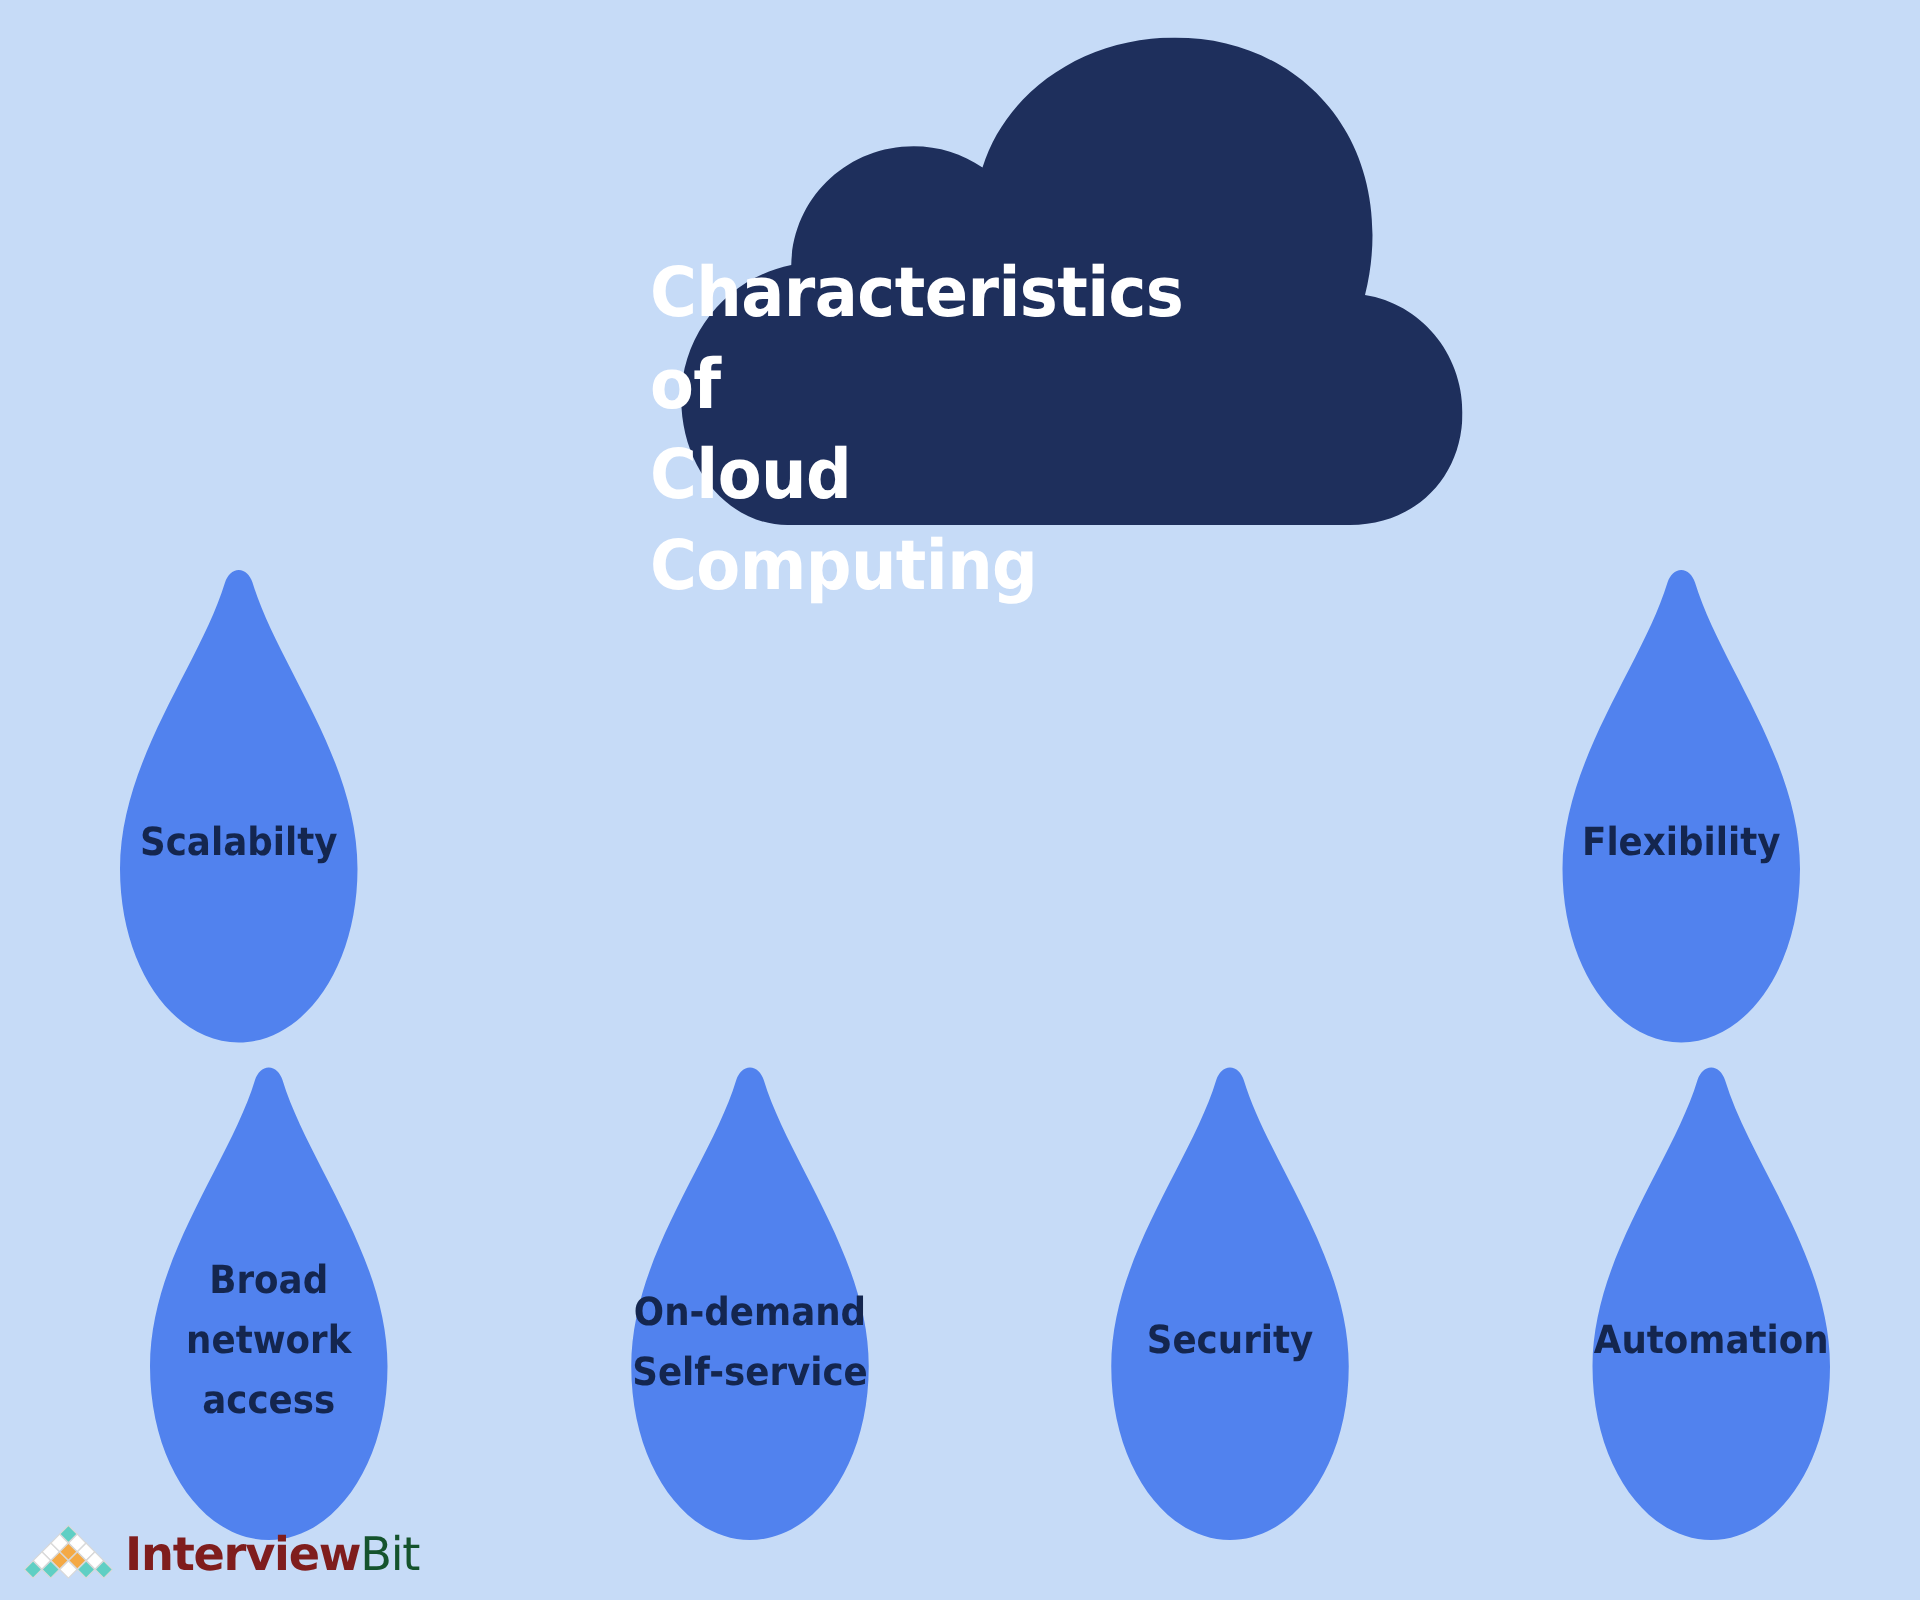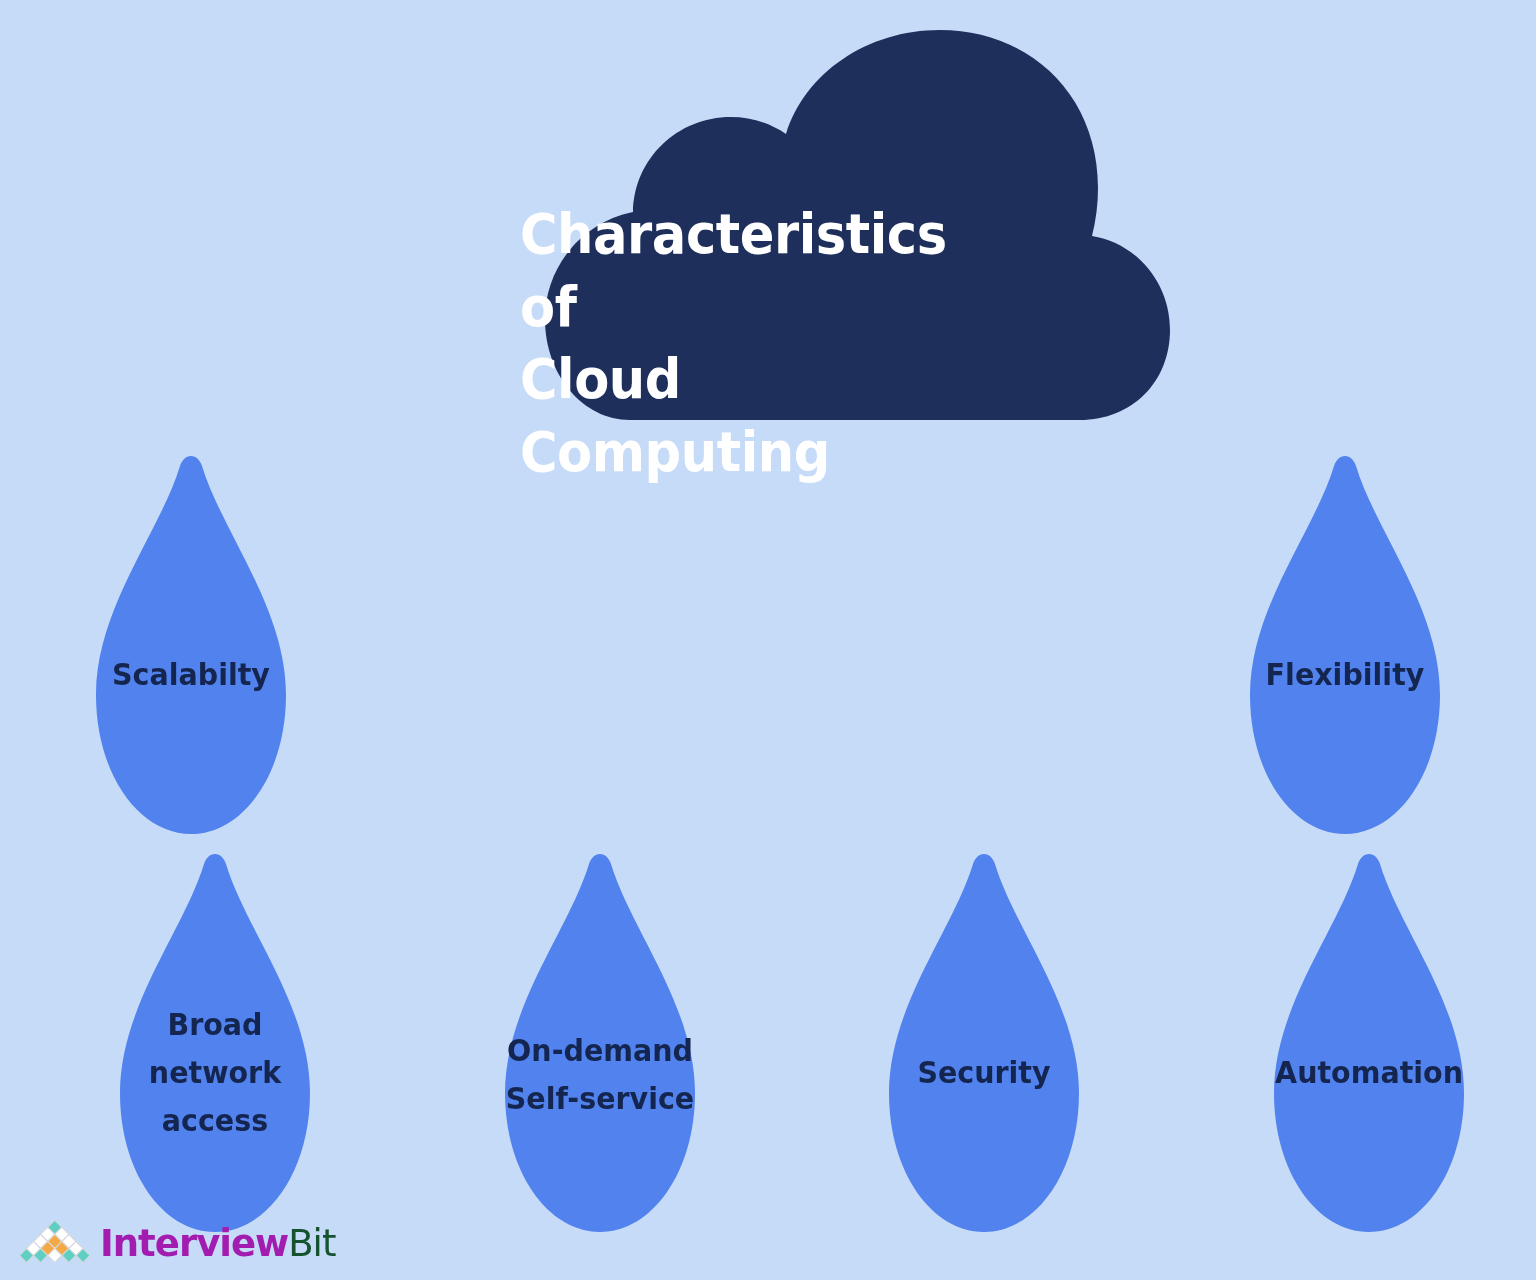--- a/index.html
+++ b/index.html
@@ -125,21 +125,21 @@
   }
   .logo-wordmark {
     margin-left: 10px;
     font-family: "DejaVu Sans", "Liberation Sans", sans-serif;
     font-size: 37px;
     font-weight: bold;
     letter-spacing: -1px;
     line-height: 1;
     white-space: nowrap;
   }
-  .logo-word-a { color: #a21caf; }
+  .logo-word-a { color: #7f1d1d; }
   .logo-word-b { color: #14532d; font-weight: normal; }
 </style>
 </head>
 <body>
 
 <div id="stage">
 
   <div class="cloud-wrap">
     <svg class="cloud-svg" viewBox="0 0 790 390" aria-hidden="true">
       <path d="

